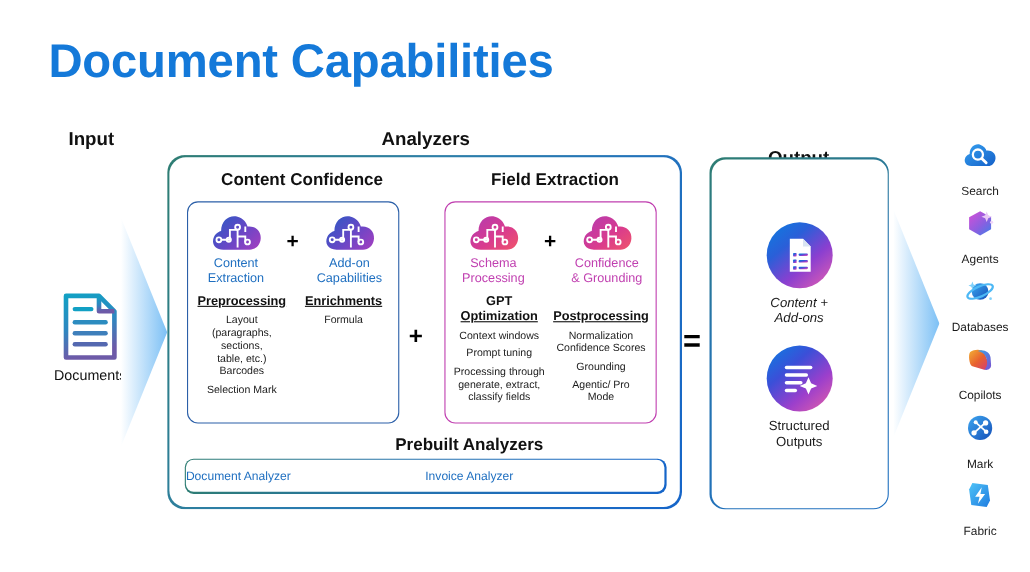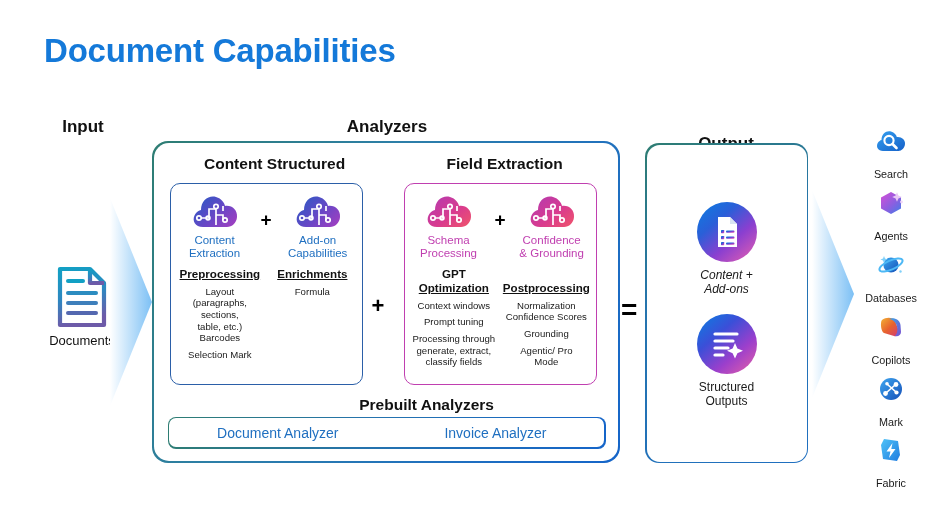--- a/index.html
+++ b/index.html
@@ -14,21 +14,21 @@
     overflow: hidden;
     font-family: "Liberation Sans", sans-serif;
     color: #1a1a1a;
   }
 
   
   #page-title {
     position: absolute;
     left: 44px;
     top: 32px;
-    font-size: 33px;
+    font-size: 43px;
     font-weight: bold;
     color: #1479d9;
     letter-spacing: -0.2px;
   }
 
   
   .section-heading {
     position: absolute;
     font-size: 17px;
     font-weight: bold;
@@ -179,22 +179,22 @@
   #prebuilt-card-inner {
     width: 100%;
     height: 100%;
     border-radius: 7px;
     background: #ffffff;
     display: flex;
     align-items: center;
   }
   .prebuilt-item {
     flex: 1;
-    text-align: center;
-    font-size: 14px;
+    text-align: left;
+    font-size: 11px;
     color: #1f6fc0;
   }
 
   
   #output-panel {
     position: absolute;
     left: 645px;
     top: 143px;
     width: 163px;
     height: 320px;
@@ -291,21 +291,21 @@
       <stop offset="0%" stop-color="#ffffff"></stop>
       <stop offset="100%" stop-color="#7cc0f5"></stop>
     </linearGradient>
   </defs>
   <path d="M0 0 L42 104 L0 208 Z" fill="url(#arrGradL)"></path>
 </svg>
 
 <div id="analyzers-panel">
   <div id="analyzers-panel-inner">
 
-    <div class="sub-heading" id="content-extraction-heading">Content Structured</div>
+    <div class="sub-heading" id="content-extraction-heading">Content Confidence</div>
     <div class="sub-heading" id="field-extraction-heading">Field Extraction</div>
 
     <div class="cap-card" id="content-extraction-card">
       <div class="card-icons">
         <div class="icon-with-label">
           <svg class="svg-icon" width="46" height="38" viewBox="0 0 46 38">
             <defs>
               <linearGradient id="cloudBlue1" x1="0" y1="0.2" x2="1" y2="0.9">
                 <stop offset="0%" stop-color="#2f58c4"></stop>
                 <stop offset="55%" stop-color="#6b46c6"></stop>

